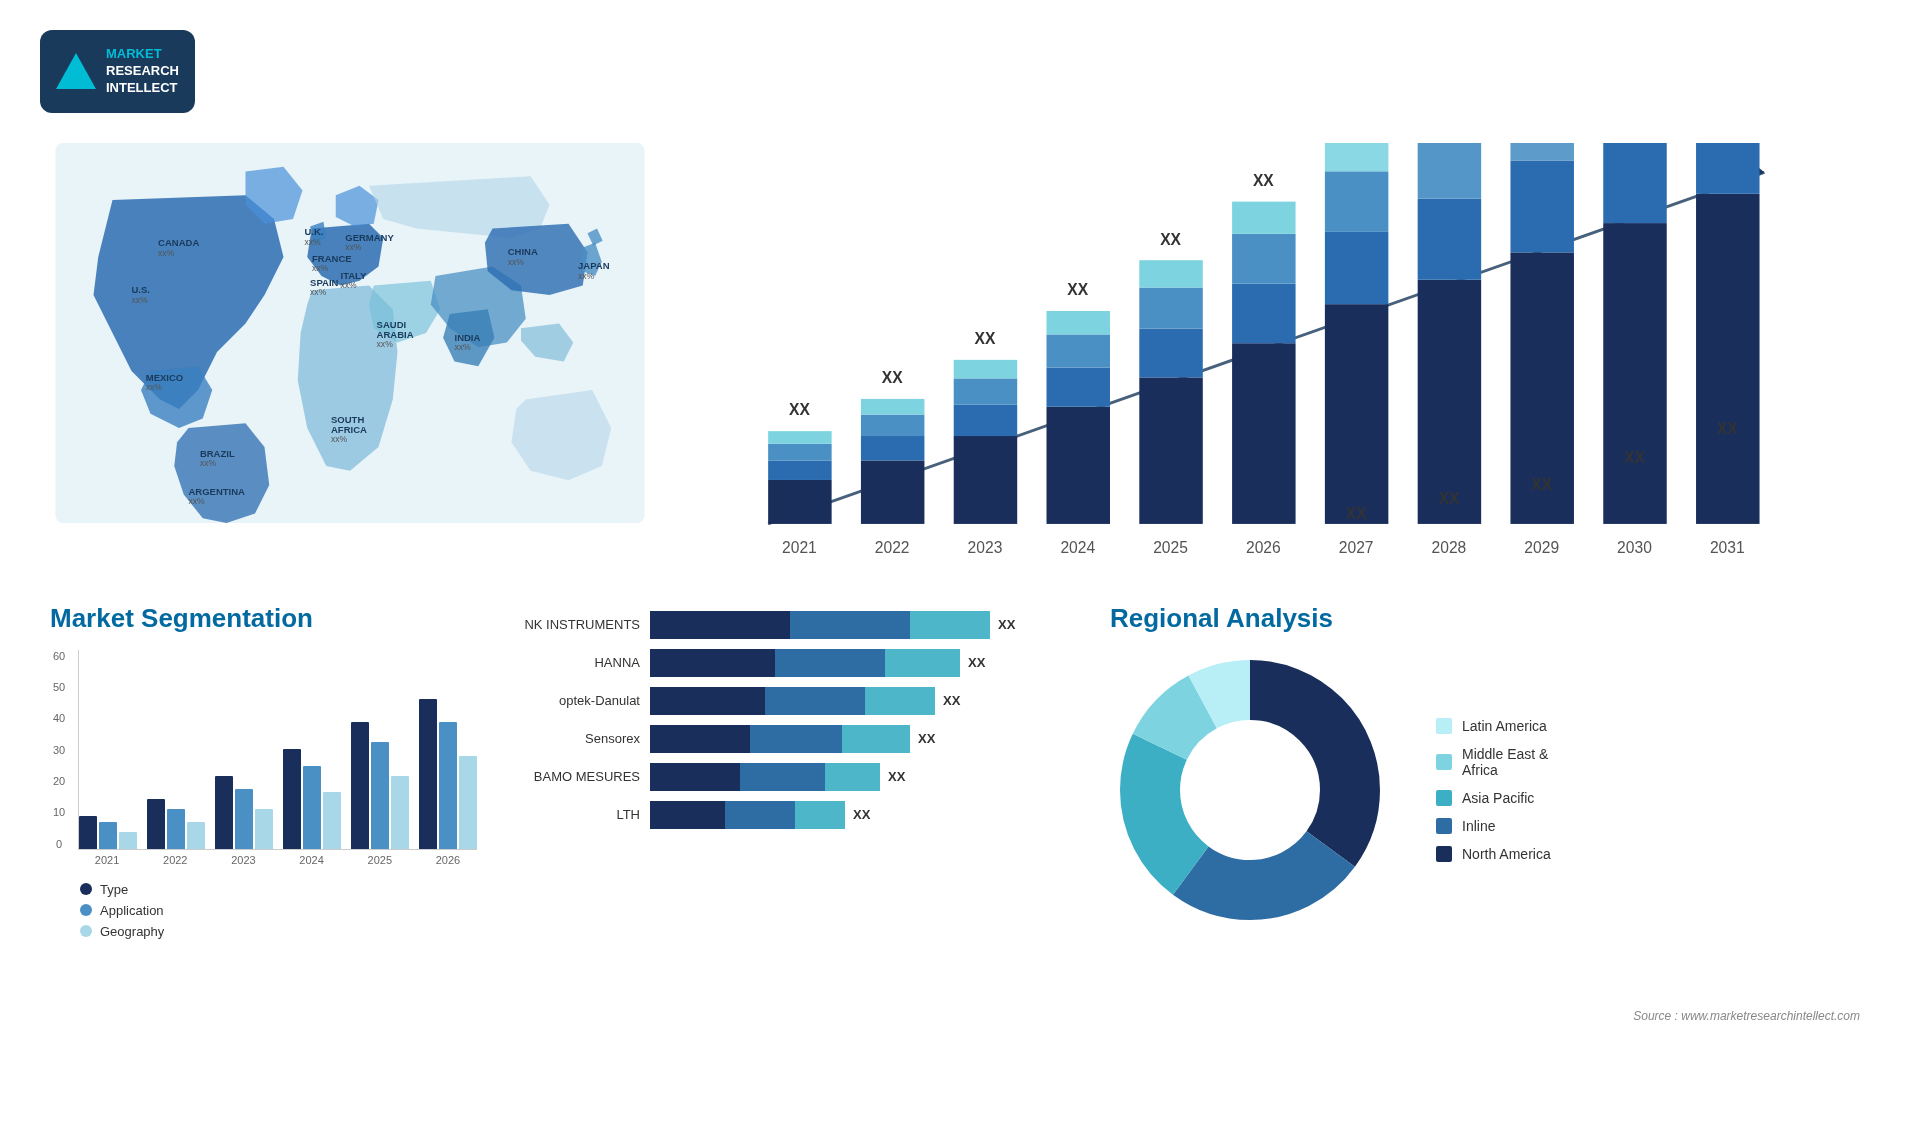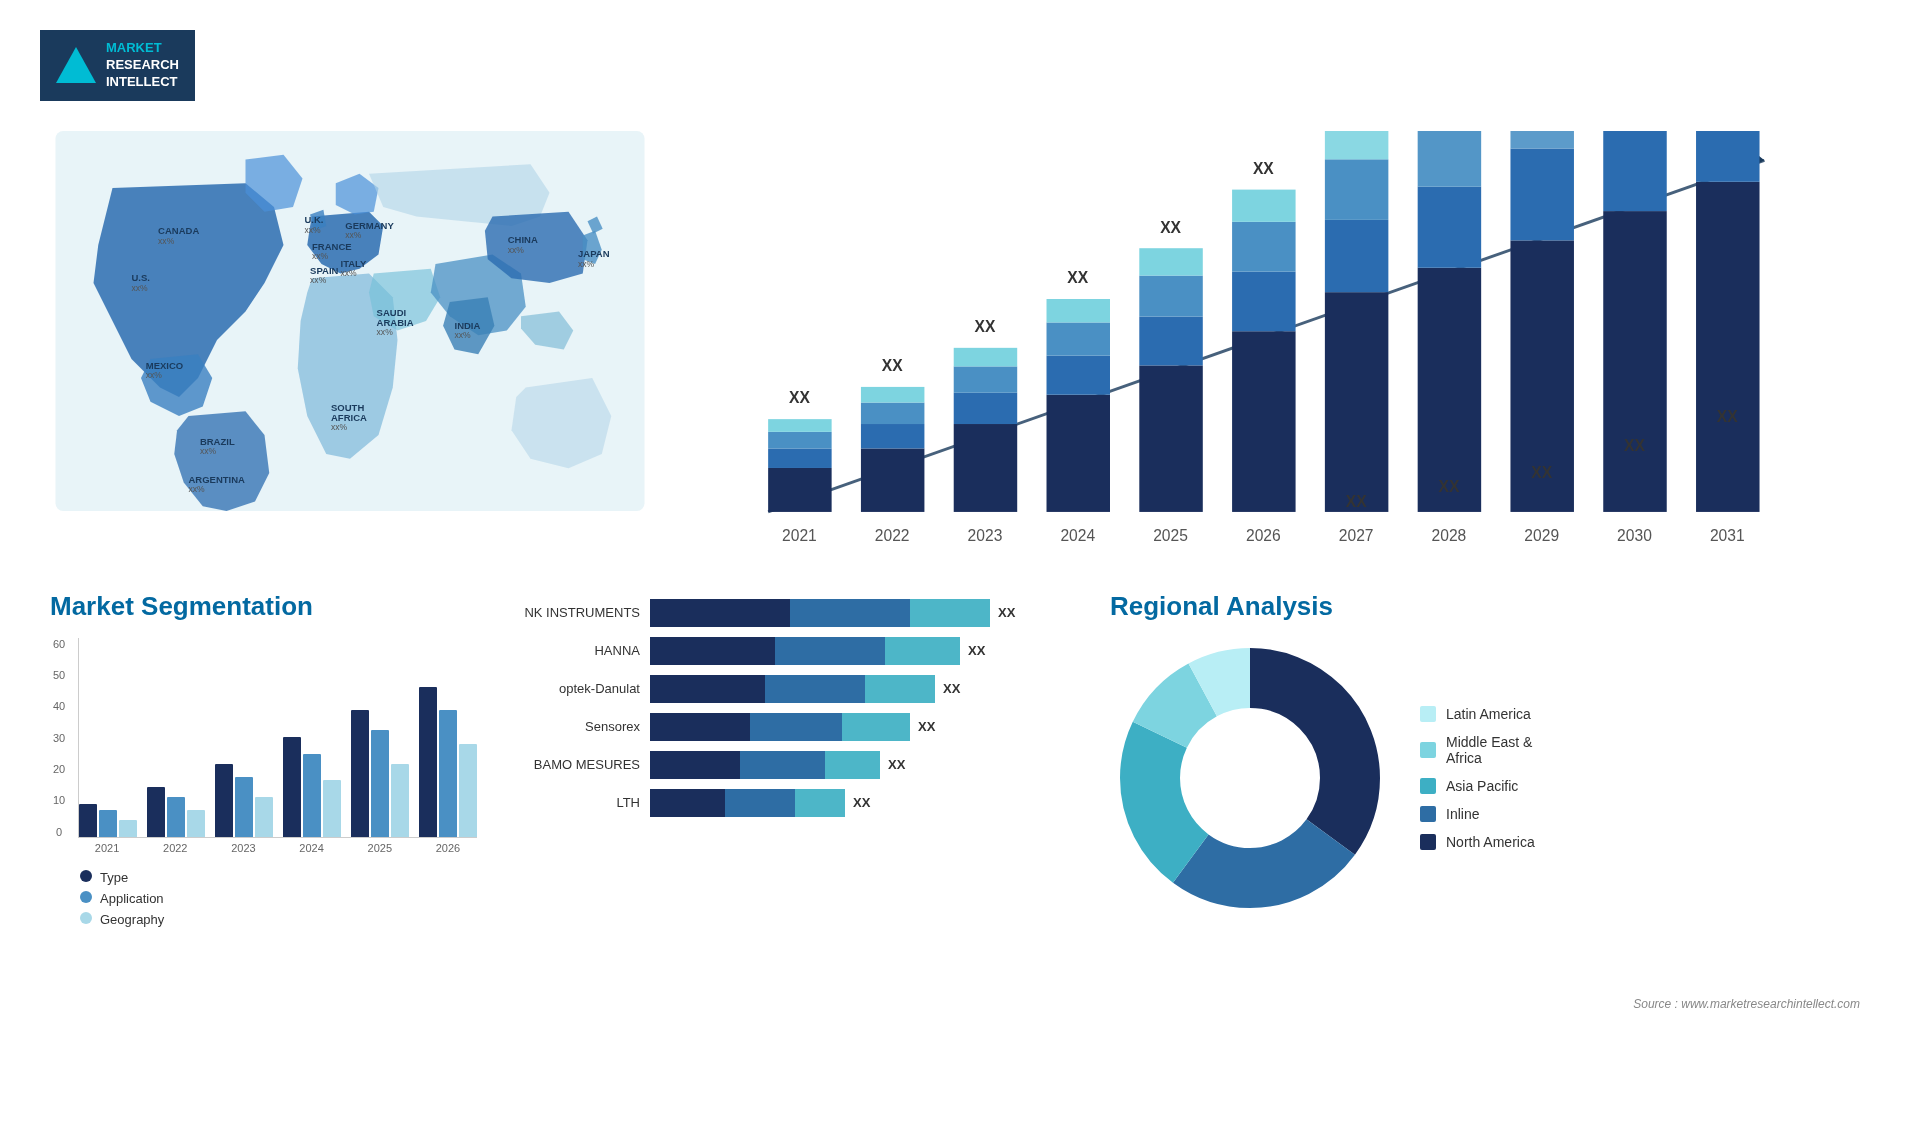--- a/index.html
+++ b/index.html
@@ -37,22 +37,22 @@
     .logo-area {
       display: flex;
       flex-direction: column;
       align-items: center;
       gap: 4px;
     }
 
     .logo-box {
       background: #1a3a5c;
       color: white;
-      padding: 10px 16px;
-      border-radius: 0;
+      padding: 16px 16px;
+      border-radius: 12px;
       display: flex;
       align-items: center;
       gap: 10px;
     }
 
     .logo-triangle {
       width: 0;
       height: 0;
       border-left: 20px solid transparent;
       border-right: 20px solid transparent;
@@ -101,21 +101,21 @@
 
     .seg-legend {
       margin-top: 12px;
       display: flex;
       flex-direction: column;
       gap: 6px;
     }
 
     .legend-item {
       display: flex;
-      align-items: flex-start;
+      align-items: center;
       gap: 8px;
       font-size: 13px;
       color: #333;
     }
 
     .legend-dot {
       width: 12px;
       height: 12px;
       border-radius: 50%;
     }
@@ -171,20 +171,21 @@
       flex-direction: column;
       gap: 12px;
     }
 
     .regional-legend-item {
       display: flex;
       align-items: center;
       gap: 10px;
       font-size: 14px;
       color: #333;
+      margin-left: 16px;
     }
 
     .regional-legend-color {
       width: 16px;
       height: 16px;
       border-radius: 2px;
       flex-shrink: 0;
     }
 
     

